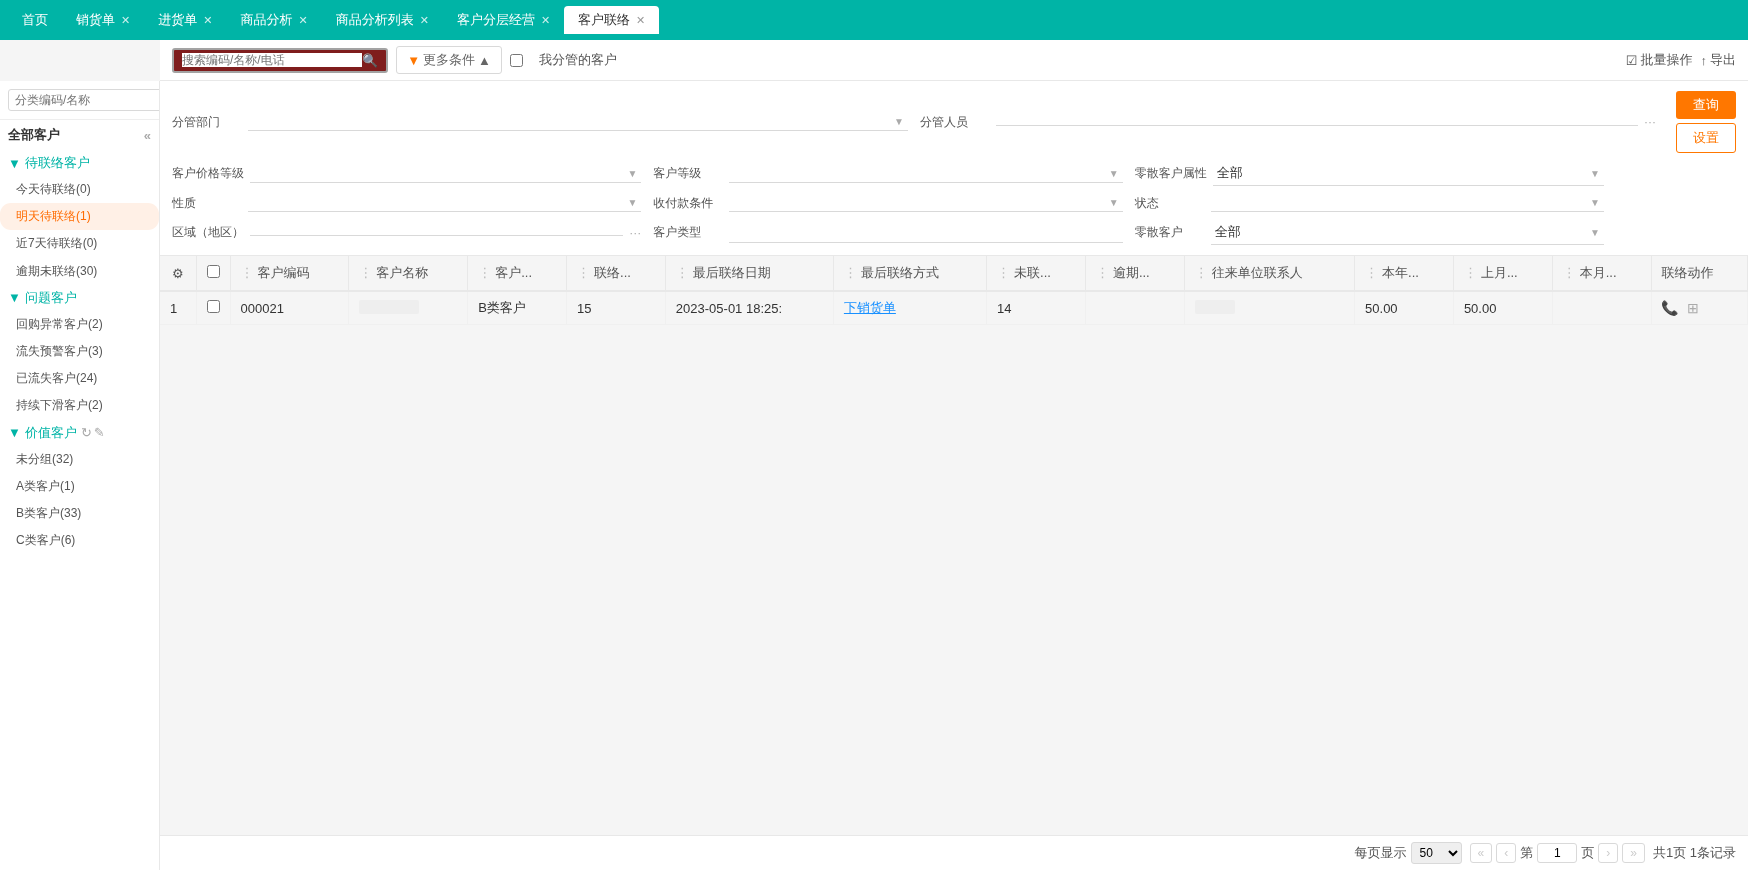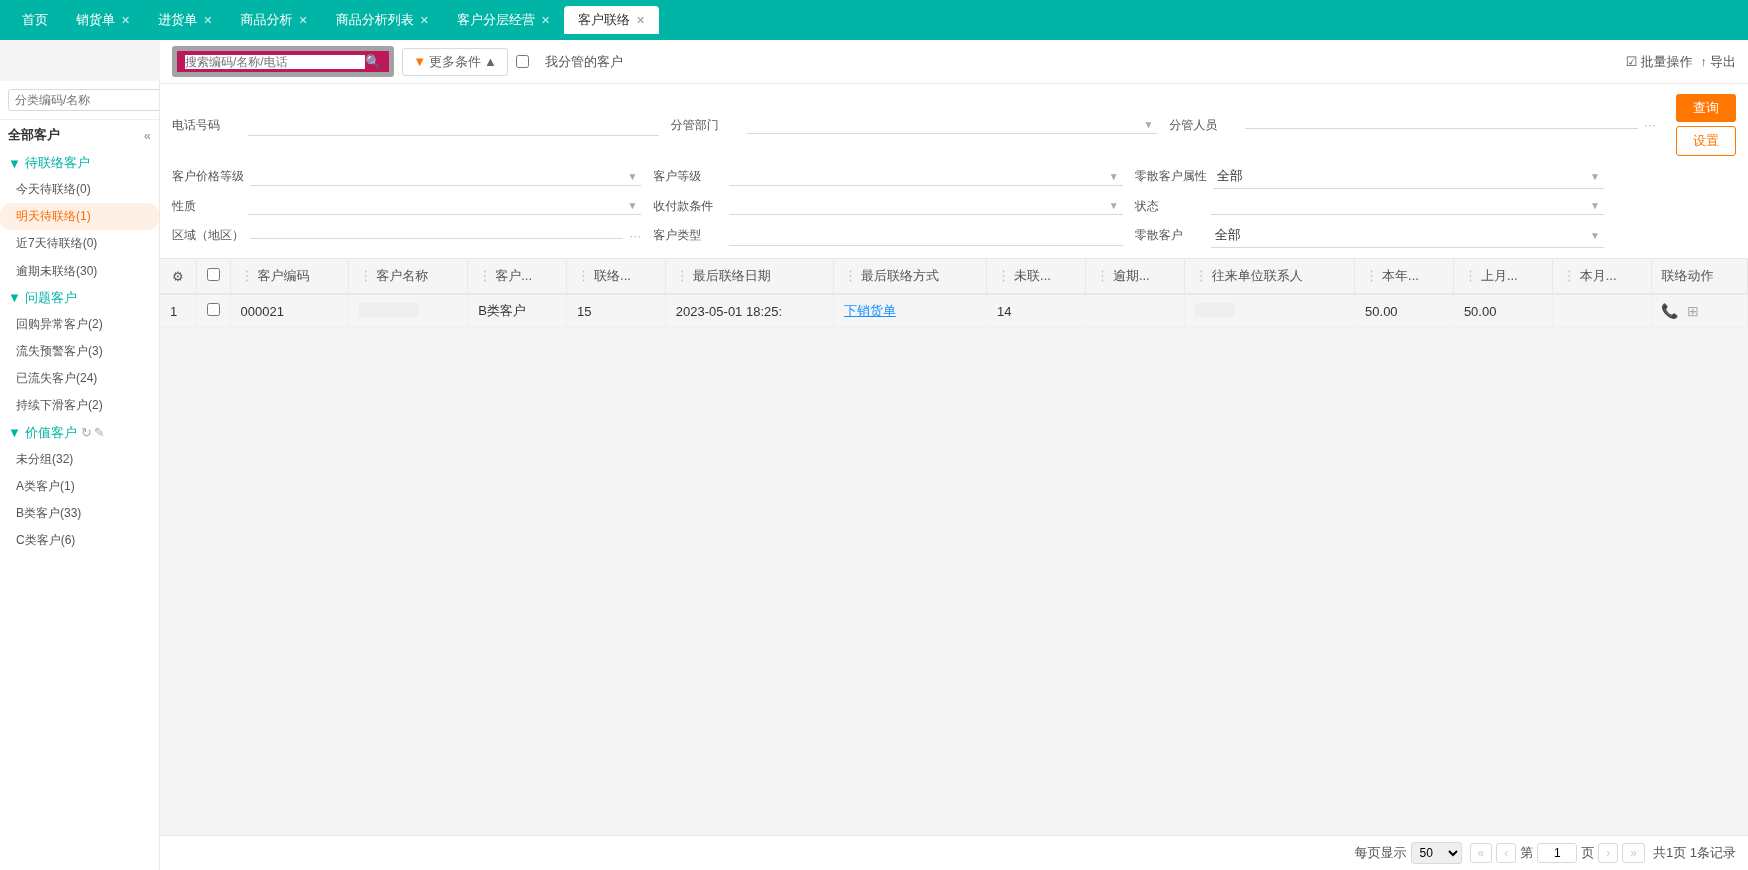--- a/index.html
+++ b/index.html
@@ -25,21 +25,21 @@
     .sidebar-group-title { display: flex; align-items: center; color: #00b4a6; font-size: 12px; padding: 4px 8px; cursor: pointer; }
     .sidebar-group-title .triangle { margin-right: 4px; }
     .sidebar-item { padding: 4px 8px 4px 16px; cursor: pointer; color: #555; font-size: 12px; line-height: 1.6; }
     .sidebar-item.active { background: #fff0e6; color: #ff6b00; border-radius: 11px; }
 
     
     .content { flex: 1; display: flex; flex-direction: column; overflow: hidden; }
 
     
     .toolbar { display: flex; align-items: center; padding: 6px 12px; background: #fff; border-bottom: 1px solid #e8e8e8; gap: 8px; }
-    .search-box { display: flex; align-items: center; border: 5px solid #a3a3a3; border-radius: 3px; padding: 3px 8px; background: #be185d; min-width: 200px; }
+    .search-box { display: flex; align-items: center; border: 2px solid #a3a3a3; border-radius: 3px; padding: 3px 8px; background: #7f1d1d; min-width: 200px; }
     .search-box input { border: none; outline: none; font-size: 12px; width: 160px; color: #666; }
     .search-icon-btn { color: #ccc; cursor: pointer; }
     .filter-btn { display: flex; align-items: center; color: #666; cursor: pointer; font-size: 12px; gap: 3px; border: 1px solid #d9d9d9; border-radius: 3px; padding: 4px 10px; }
     .filter-btn .filter-icon { color: #ff7700; }
     .my-customers { display: flex; align-items: center; gap: 16px; font-size: 12px; color: #555; cursor: pointer; }
     .my-customers input[type=checkbox] { cursor: pointer; }
     .toolbar-right { margin-left: auto; display: flex; align-items: center; gap: 8px; }
     .batch-op { display: flex; align-items: center; gap: 3px; color: #555; font-size: 12px; cursor: pointer; }
     .export-btn { display: flex; align-items: center; gap: 3px; color: #555; font-size: 12px; cursor: pointer; }
 
@@ -181,24 +181,20 @@
         <div class="export-btn">
           <span>↑</span>
           <span>导出</span>
         </div>
       </div>
     </div>
 
     <div class="filter-panel">
 
       <div class="filter-row">
-        <div class="filter-field">
-          <span class="filter-label">电话号码</span>
-          <input class="filter-input" type="text" value="" style="">
-        </div>
         <div class="filter-field">
           <span class="filter-label">分管部门</span>
           <div class="filter-select">
             <span></span>
             <span class="chevron">▼</span>
           </div>
         </div>
         <div class="filter-field">
           <span class="filter-label">分管人员</span>
           <div style="flex:1;border-bottom:1px solid #d9d9d9;padding:3px 4px;"></div>

